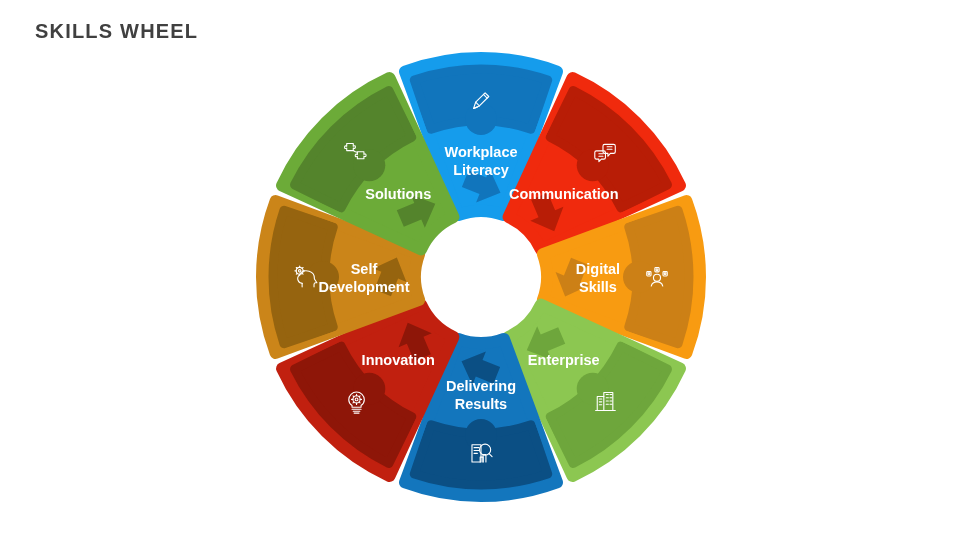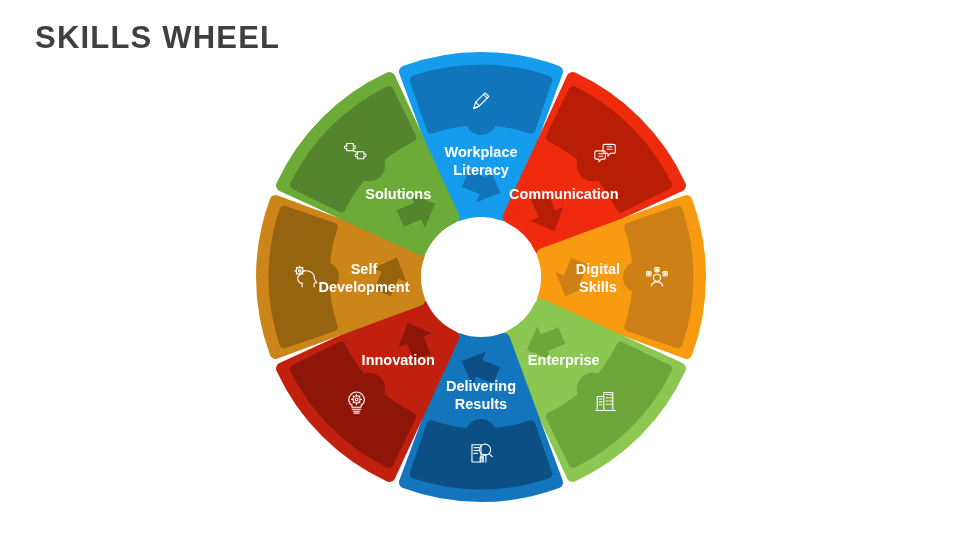--- a/index.html
+++ b/index.html
@@ -3,21 +3,21 @@
 <meta charset="utf-8">
 <style>
   html,body{margin:0;padding:0;}
   body{
     width:960px;height:540px;background:#ffffff;
     font-family:"Liberation Sans",sans-serif;
     overflow:hidden;position:relative;
   }
   #page-title{
     position:absolute;left:35px;top:20px;
-    font-size:31px;font-weight:bold;letter-spacing:1.2px;
+    font-size:20px;font-weight:bold;letter-spacing:1.2px;
     color:#404040;white-space:nowrap;
   }
   #wheel-wrap{position:absolute;left:0;top:0;width:960px;height:540px;}
   svg{display:block;}
   .seg-label{
     fill:#ffffff;font-family:"Liberation Sans",sans-serif;
     font-size:14.5px;font-weight:bold;text-anchor:middle;
     paint-order:stroke;
   }
   .seg-label tspan{font-weight:bold;}

